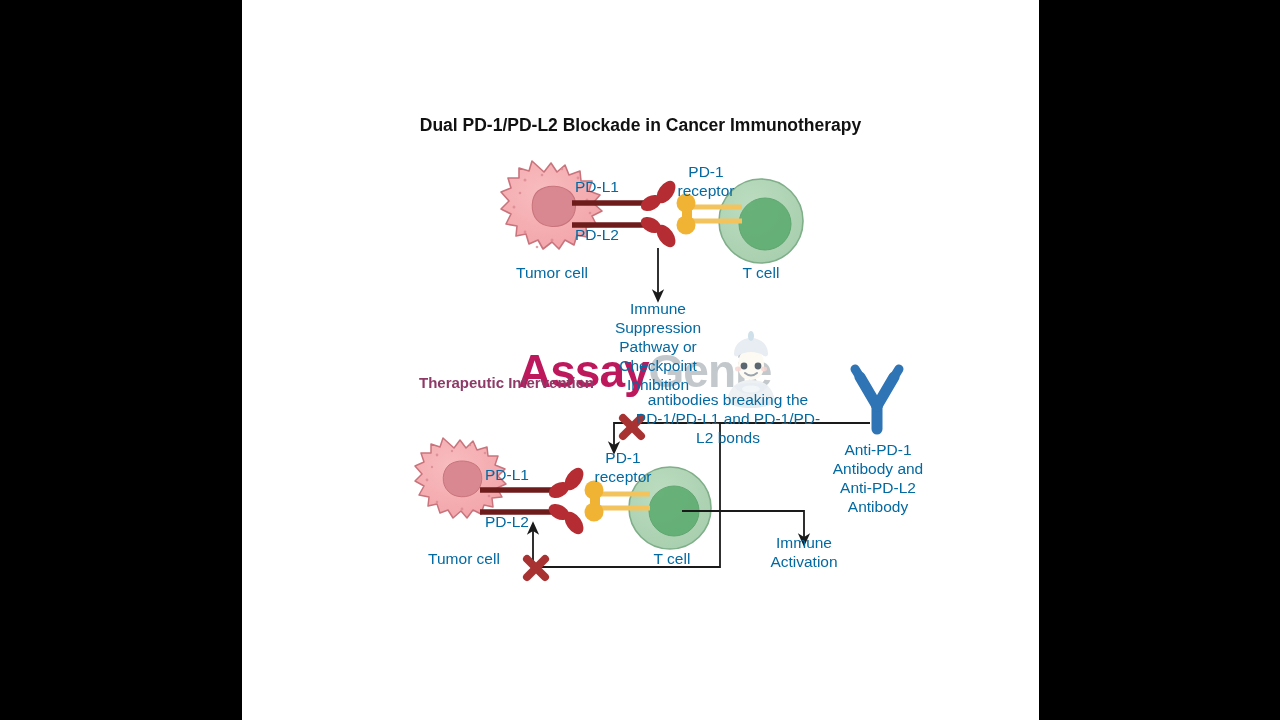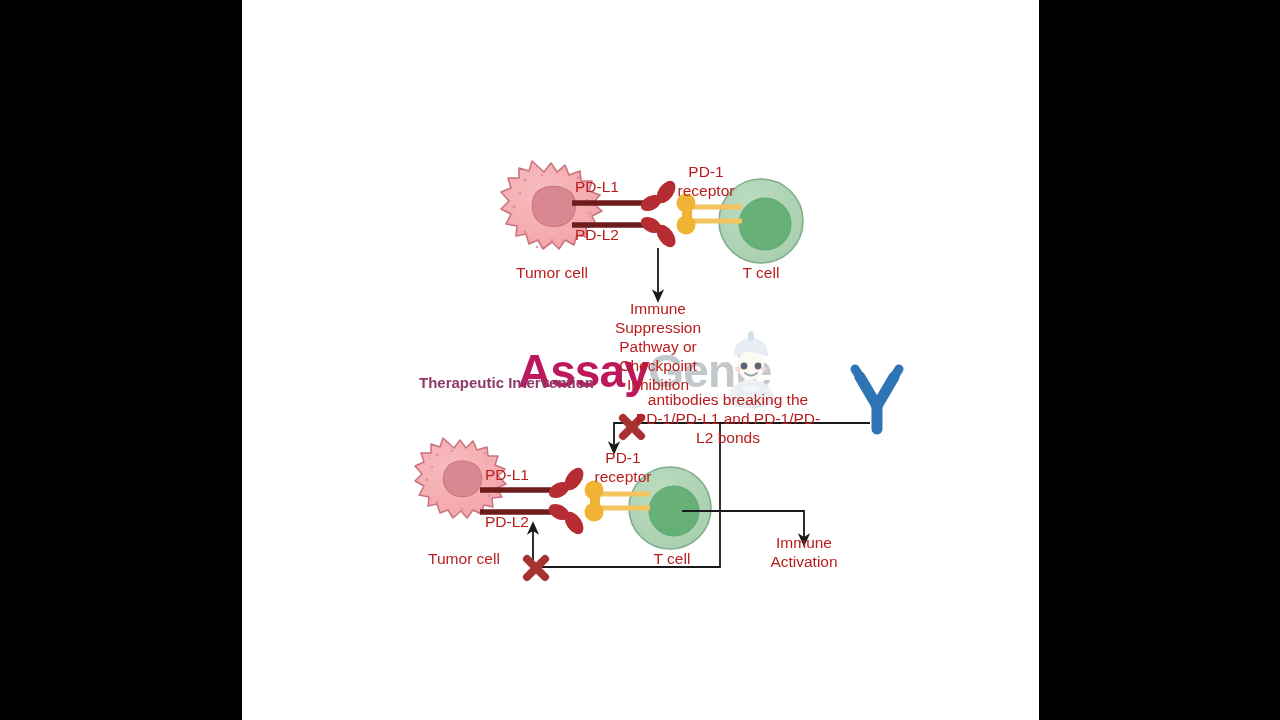--- a/index.html
+++ b/index.html
@@ -37,21 +37,21 @@
     letter-spacing: -1px;
     white-space: nowrap;
     font-family: "Liberation Sans", sans-serif;
   }
   #wm-text .wm-a { color: #be185d; }
   #wm-text .wm-b { color: #c3c8cc; }
   #wm-genie { position: absolute; left: 196px; top: 0px; }
   
   .lbl {
     position: absolute;
-    color: #b91c1c;
+    color: #0369a1;
     font-size: 15.5px;
     line-height: 19px;
     white-space: pre;
     font-family: "Liberation Sans", sans-serif;
   }
   .lbl.ctr { text-align: center; }
   #title {
     position: absolute;
     left: 0; top: 113px;
     width: 797px;
@@ -98,20 +98,21 @@
         <path d="M31 43 Q37 48 43 43" stroke="#9aa4ad" stroke-width="2" fill="none" stroke-linecap="round"></path>
         <ellipse cx="24" cy="39" rx="3" ry="2.4" fill="#f6d3d0" opacity="0.8"></ellipse>
         <ellipse cx="50" cy="39" rx="3" ry="2.4" fill="#f6d3d0" opacity="0.8"></ellipse>
         <path d="M20 24 C20 14 28 8 37 8 C46 8 54 14 54 24 C54 26 52 27 50 26 C46 23 42 22 37 22 C32 22 28 23 24 26 C22 27 20 26 20 24 Z" fill="#e7edf2"></path>
         <ellipse cx="37" cy="6" rx="3" ry="5" fill="#cfe0ea"></ellipse>
         <path d="M20 56 C28 52 46 52 54 56 C50 62 44 64 37 64 C30 64 24 62 20 56 Z" fill="#e7edf2"></path>
         <ellipse cx="37" cy="59" rx="9" ry="3.5" fill="#f3f6f8"></ellipse>
       </svg>
     </div>
 
+    <div id="title">Dual PD-1/PD-L2 Blockade in Cancer Immunotherapy</div>
 
     <svg class="layer" viewBox="0 0 797 720">
       <defs>
         <marker id="arrowhead" markerWidth="9" markerHeight="9" refX="4.2" refY="4.2" orient="auto">
           <path d="M0.5,0.8 L8,4.2 L0.5,7.6 L2.6,4.2 Z" fill="#1a1a1a"></path>
         </marker>
         <radialGradient id="tumorGrad" cx="40%" cy="35%" r="75%">
           <stop offset="0%" stop-color="#f8bcbf"></stop>
           <stop offset="100%" stop-color="#f2a3a8"></stop>
         </radialGradient>
@@ -265,17 +266,21 @@
 
     <div class="lbl ctr" style="left:378px; top:390px; width:216px;">antibodies breaking the
 PD-1/PD-L1 and PD-1/PD-
 L2 bonds</div>
     <div class="lbl ctr" style="left:333px; top:448px; width:96px;">PD-1
 receptor</div>
     <div class="lbl" style="left:243px; top:465px;">PD-L1</div>
     <div class="lbl" style="left:243px; top:512px;">PD-L2</div>
     <div class="lbl ctr" style="left:157px; top:549px; width:130px;">Tumor cell</div>
     <div class="lbl ctr" style="left:385px; top:549px; width:90px;">T cell</div>
+    <div class="lbl ctr" style="left:574px; top:440px; width:124px;">Anti-PD-1
+Antibody and
+Anti-PD-L2
+Antibody</div>
     <div class="lbl ctr" style="left:504px; top:533px; width:116px;">Immune
 Activation</div>
 
   </div>
 </div>
 
 </body></html>

